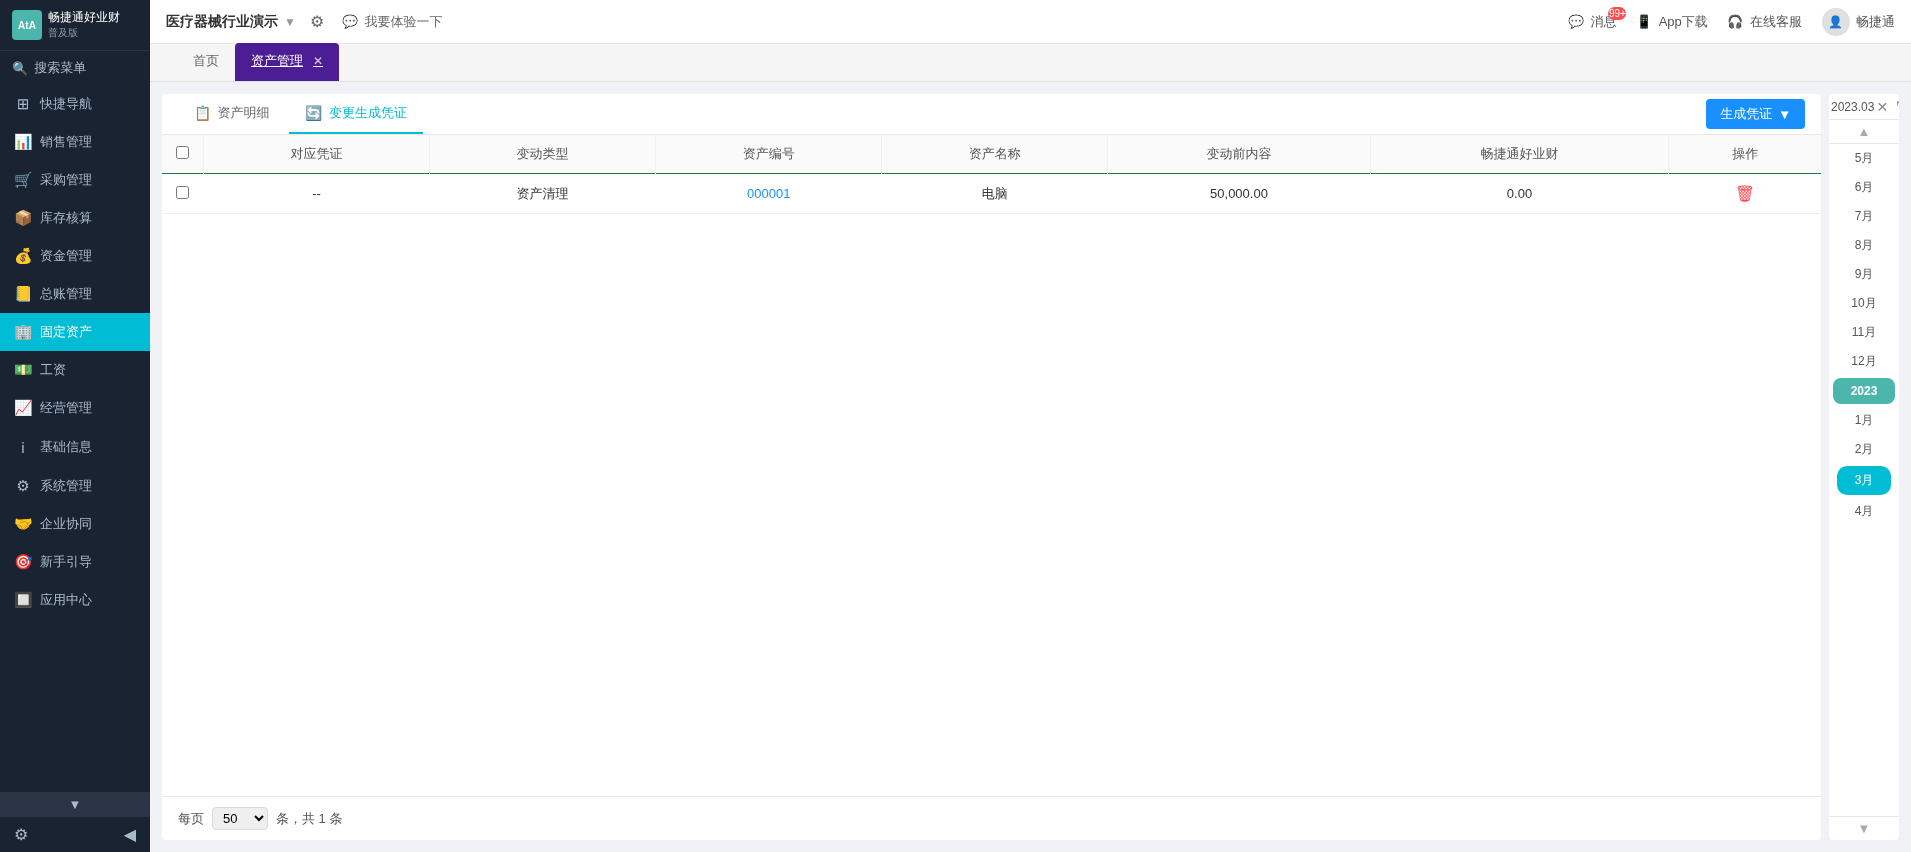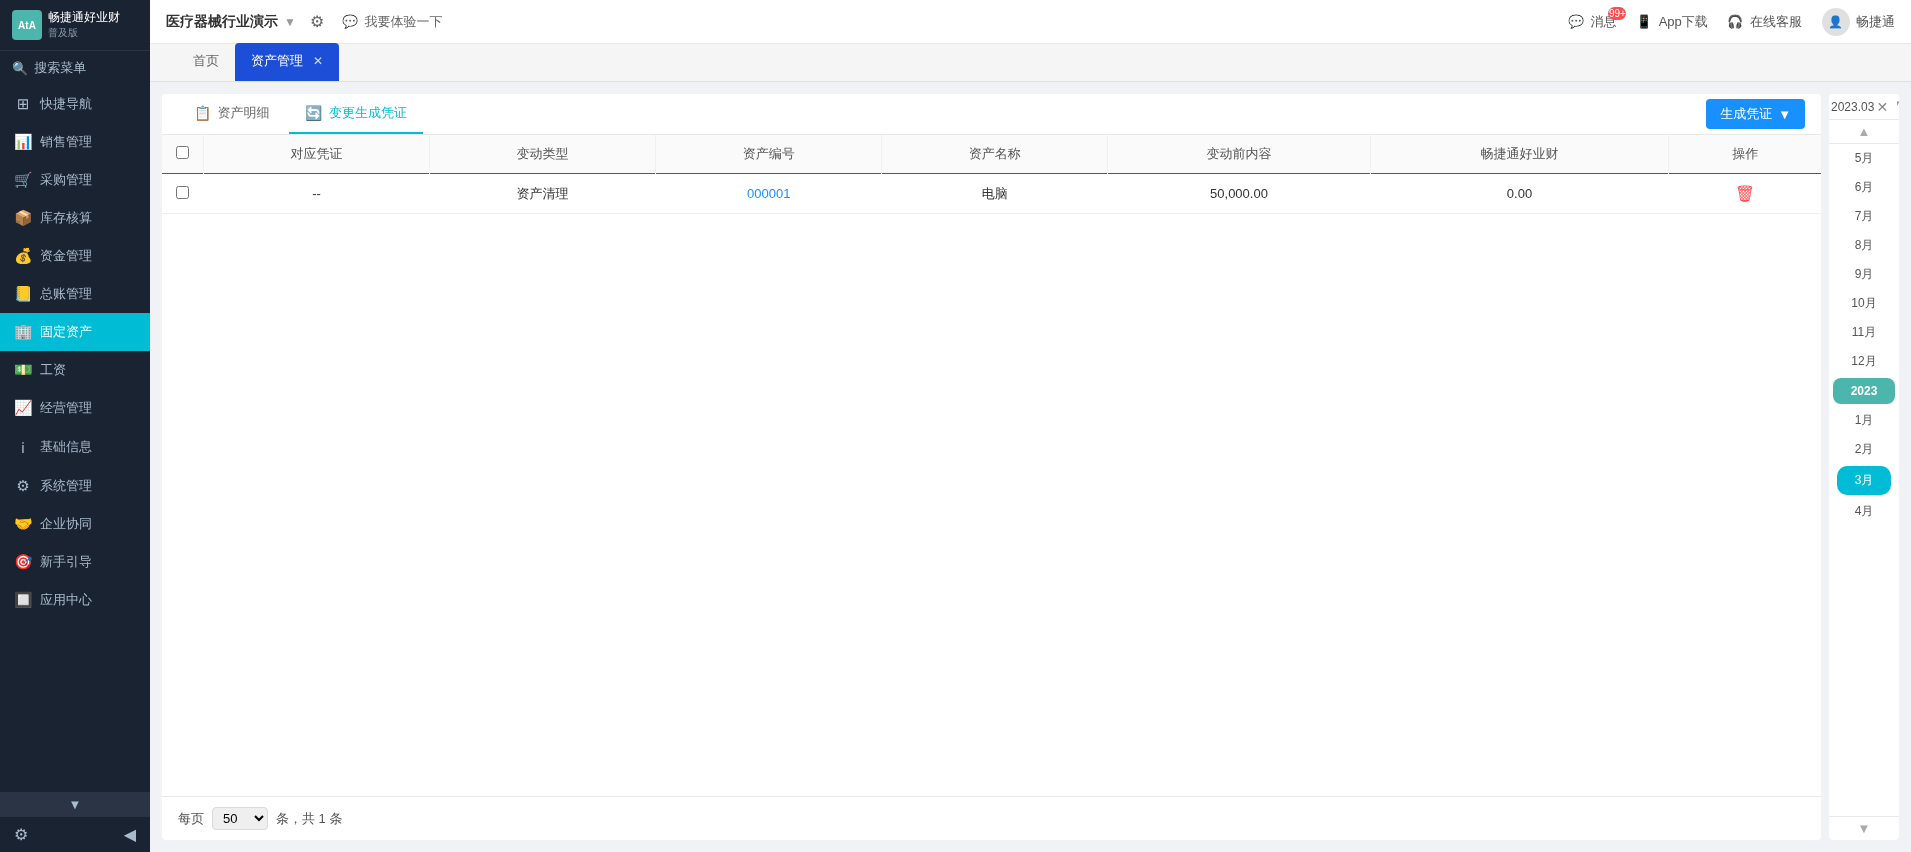--- a/index.html
+++ b/index.html
@@ -193,23 +193,24 @@
       height: 38px;
       display: flex;
       align-items: center;
       gap: 6px;
       cursor: pointer;
       font-size: 13px;
       color: #666;
       border-bottom: 2px solid transparent;
     }
     .tab-item.active {
-      background: #1d4ed8;
+      background: #4c1d95;
       color: #fff;
       border-radius: 4px 4px 0 0;
+      text-decoration: underline;
     }
     .tab-close {
       font-size: 12px;
       color: rgba(255,255,255,0.8);
       margin-left: 4px;
     }
 
     
     .content {
       flex: 1;

